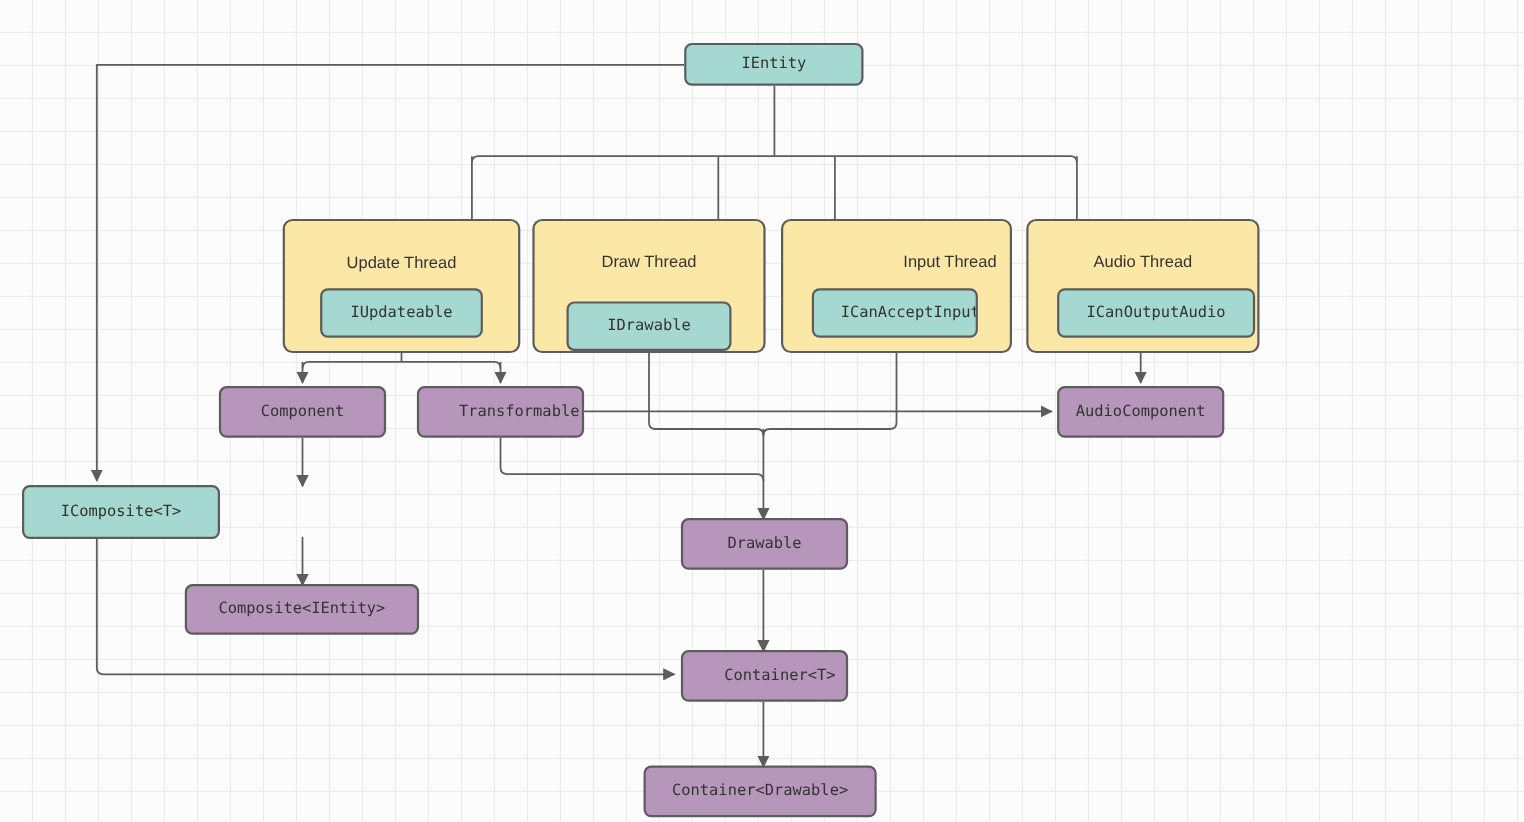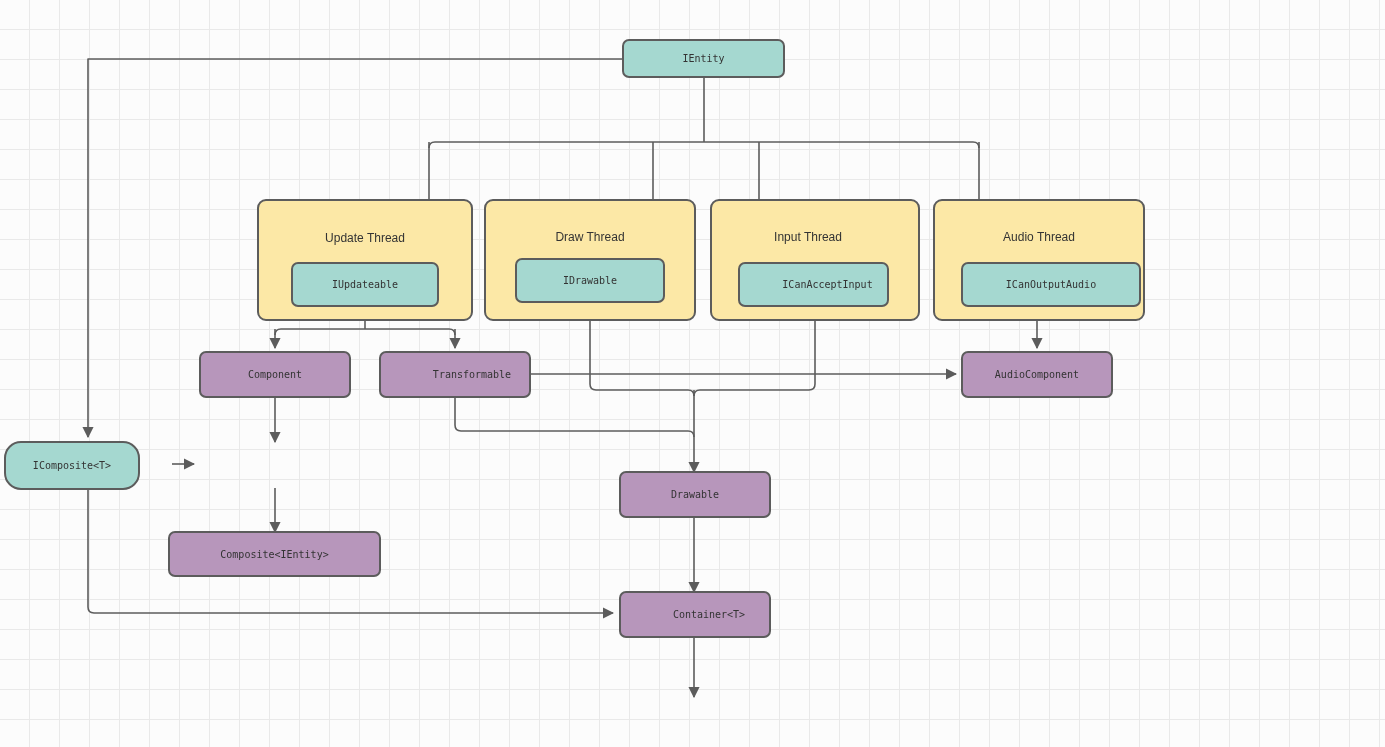--- a/index.html
+++ b/index.html
@@ -29,38 +29,38 @@
     display:flex;
     align-items:center;
     justify-content:center;
     text-align:center;
     color:#333333;
     line-height:1.1;
     z-index:5;
   }
   .mono{
     font-family:"DejaVu Sans Mono","Liberation Mono",monospace;
-    font-size:10px;
+    font-size:14px;
     letter-spacing:0px;
   }
   .iface{background:#a5d8d0;}
   .impl{background:#b796bb;}
   .group{
     background:#fce8a6;
     border:2px solid #5c5c5c;
     border-radius:9px;
     align-items:flex-start;
     justify-content:center;
     z-index:2;
   }
   .group-label{
     position:absolute;
     color:#333333;
     font-family:"Liberation Sans", sans-serif;
-    font-size:12px;
+    font-size:15px;
     white-space:nowrap;
     z-index:3;
   }
   .clip{overflow:hidden;white-space:nowrap;}
 </style>
 </head>
 <body>
 
 <div id="canvas">
 
@@ -112,44 +112,45 @@
     </g>
   </svg>
 
   <div class="group node" style="left:257px;top:199px;width:216px;height:122px;"></div>
   <div class="group-label" style="left:257px;top:231px;width:216px;text-align:center;">Update Thread</div>
 
   <div class="group node" style="left:484px;top:199px;width:212px;height:122px;"></div>
   <div class="group-label" style="left:484px;top:230px;width:212px;text-align:center;">Draw Thread</div>
 
   <div class="group node" style="left:710px;top:199px;width:210px;height:122px;"></div>
-  <div class="group-label" style="left:710px;top:230px;width:196px;text-align:center;">Input Thread</div>
+  <div class="group-label" style="left:710px;top:230px;width:196px;text-align:right;">Input Thread</div>
 
   <div class="group node" style="left:933px;top:199px;width:212px;height:122px;"></div>
   <div class="group-label" style="left:933px;top:230px;width:212px;text-align:center;">Audio Thread</div>
 
   <div class="node iface mono" style="left:622px;top:39px;width:163px;height:39px;">IEntity</div>
 
   <div class="node iface mono" style="left:291px;top:262px;width:148px;height:45px;">IUpdateable</div>
 
-  <div class="node iface mono" style="left:515px;top:258px;width:150px;height:45px;">IDrawable</div>
+  <div class="node iface mono" style="left:515px;top:274px;width:150px;height:45px;">IDrawable</div>
 
   <div class="node iface mono clip" style="left:738px;top:262px;width:151px;height:45px;padding-left:28px;">ICanAcceptInput</div>
 
   <div class="node iface mono clip" style="left:961px;top:262px;width:180px;height:45px;">ICanOutputAudio</div>
 
   <div class="node impl mono" style="left:199px;top:351px;width:152px;height:47px;">Component</div>
 
   <div class="node impl mono" style="left:379px;top:351px;width:152px;height:47px;padding-left:34px;">Transformable</div>
 
   <div class="node impl mono clip" style="left:961px;top:351px;width:152px;height:47px;">AudioComponent</div>
 
-  <div class="node iface mono" style="left:4px;top:441px;width:136px;height:49px;border-radius:17px;">IComposite&lt;T&gt;</div>
+  <div class="node iface mono" style="left:20px;top:441px;width:180px;height:49px;">IComposite&lt;T&gt;</div>
 
 
   <div class="node impl mono" style="left:168px;top:531px;width:213px;height:46px;">Composite&lt;IEntity&gt;</div>
 
   <div class="node impl mono" style="left:619px;top:471px;width:152px;height:47px;">Drawable</div>
 
   <div class="node impl mono" style="left:619px;top:591px;width:152px;height:47px;padding-left:28px;">Container&lt;T&gt;</div>
 
+  <div class="node impl mono" style="left:585px;top:696px;width:212px;height:47px;">Container&lt;Drawable&gt;</div>
 
 </div>
 
 </body></html>

